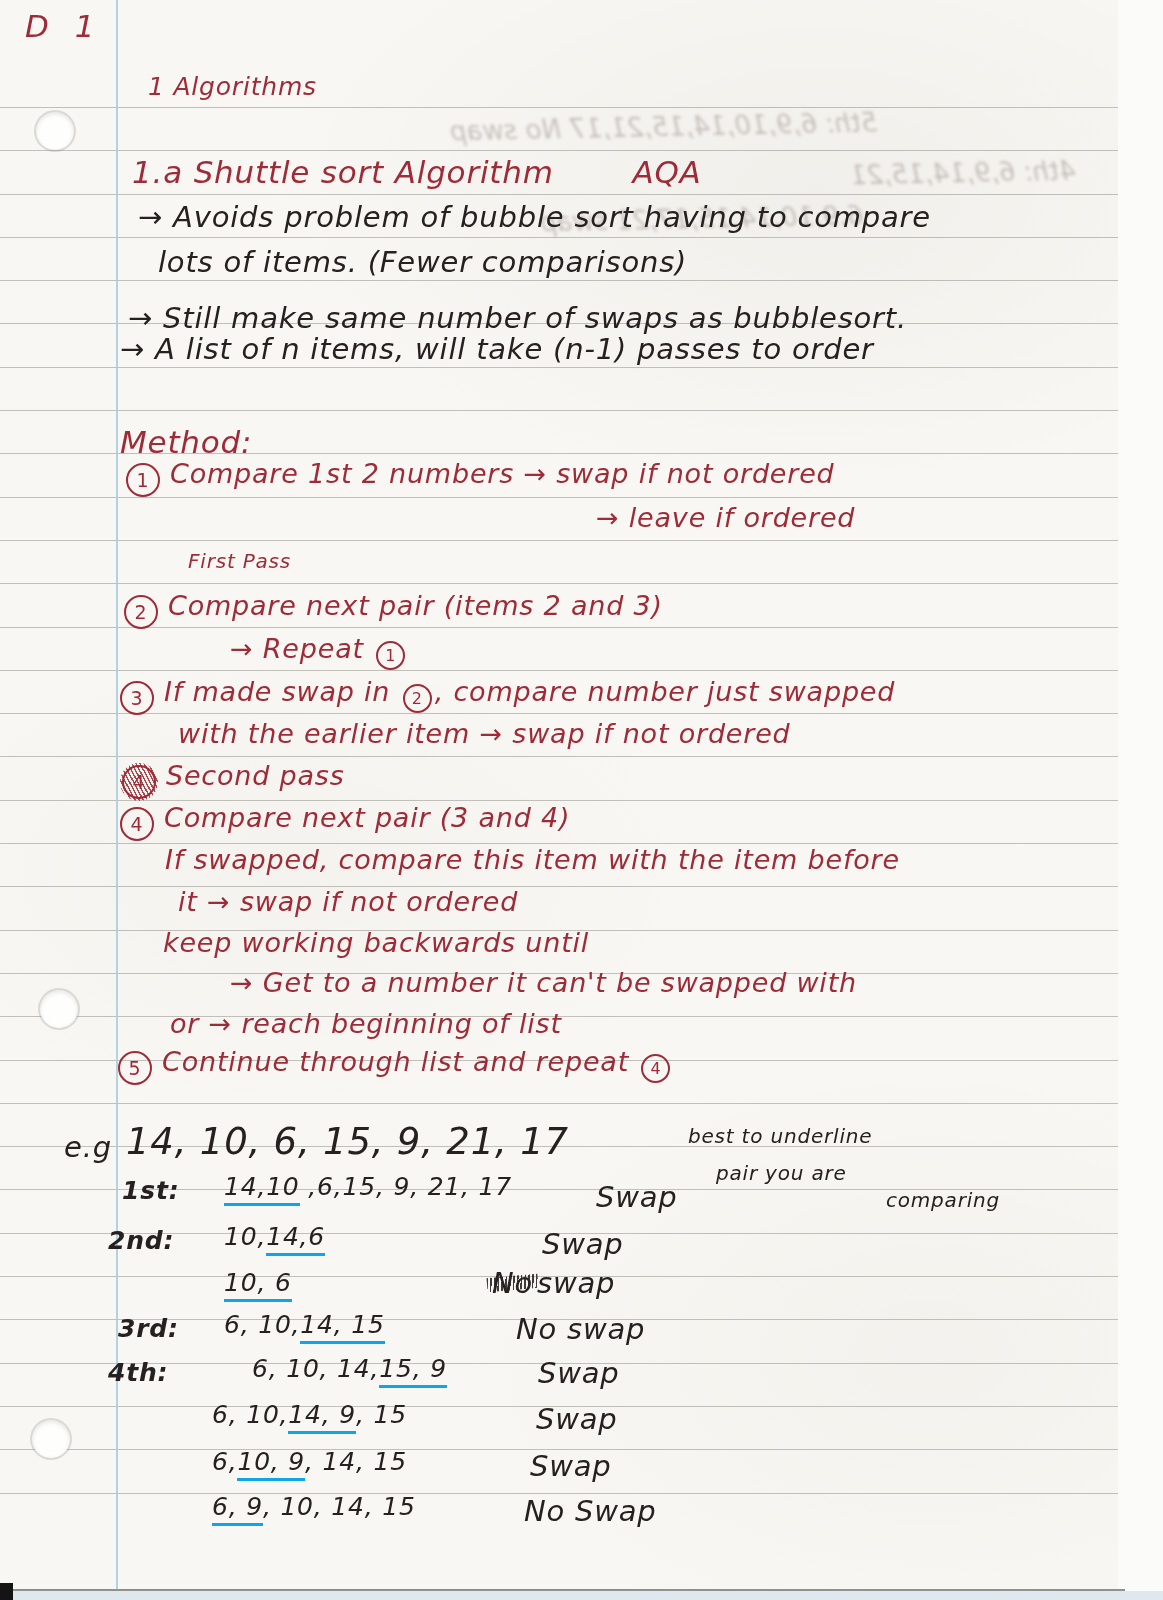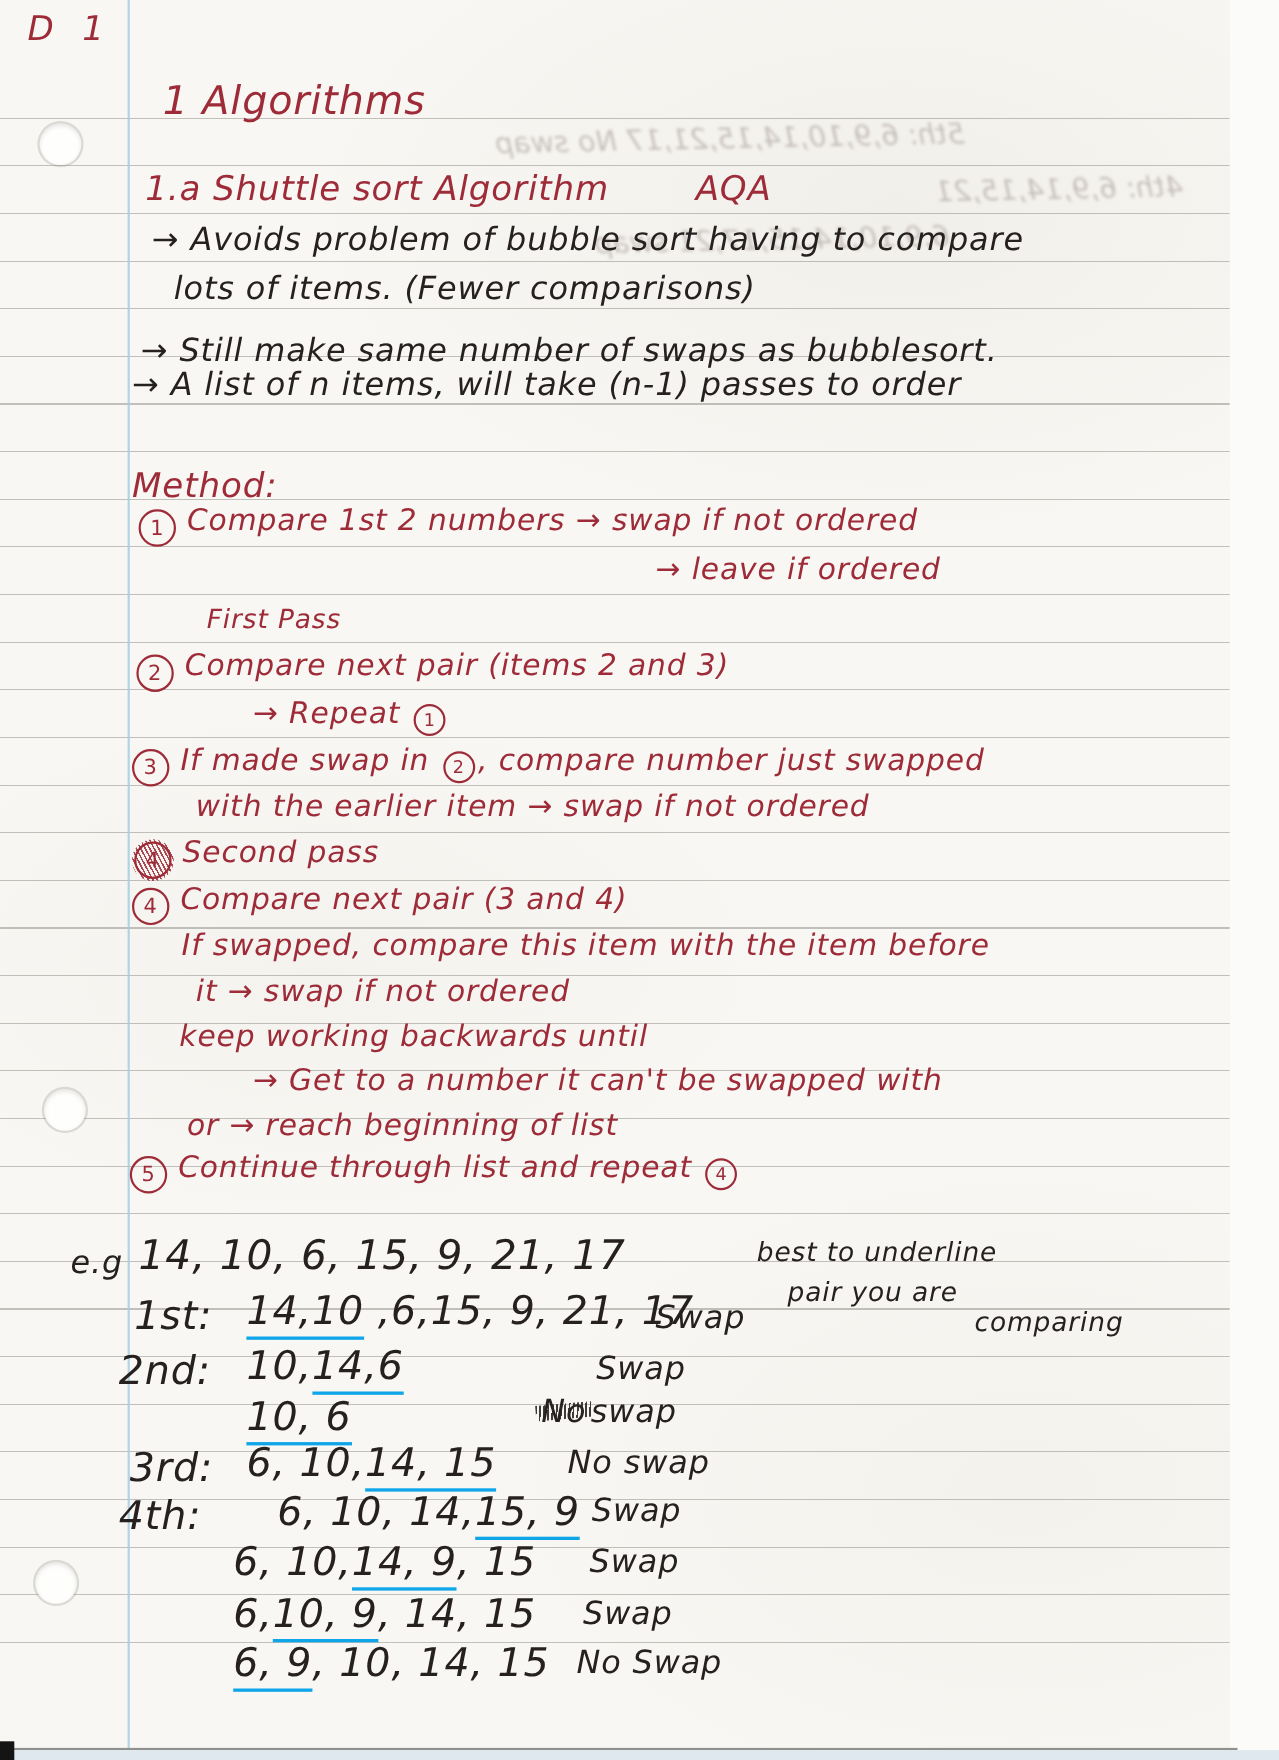--- a/index.html
+++ b/index.html
@@ -33,22 +33,22 @@
     box-shadow:0 0 0 2px rgba(150,148,142,.30), inset 0 2px 4px rgba(120,118,112,.18);
   }
   .bottom-line{position:absolute;left:0;top:1589px;width:1125px;height:2px;background:#90908c;}
   .bottom-strip{position:absolute;left:0;top:1591px;width:1163px;height:9px;background:#dee8ee;}
   .corner-mark{position:absolute;left:0;top:1583px;width:13px;height:17px;background:#141414;}
   .right-edge{position:absolute;left:1118px;top:0;width:45px;height:1592px;background:#fbfbf9;}
 
   .hw{position:absolute;white-space:nowrap;font-style:italic;letter-spacing:.8px;}
   .red{color:#9e2b38;}
   .black{color:#262120;}
-  .sz26{font-size:24px;} .sz27{font-size:27px;} .sz28{font-size:29px;}
-  .sz29{font-size:36px;} .sz31{font-size:31px;} .sz33{font-size:37px;}
+  .sz26{font-size:20px;} .sz27{font-size:27px;} .sz28{font-size:29px;}
+  .sz29{font-size:25px;} .sz31{font-size:31px;} .sz33{font-size:37px;}
 
   .circ{
     display:inline-flex;align-items:center;justify-content:center;
     width:30px;height:30px;border:2px solid currentColor;border-radius:50%;
     font-size:19px;font-style:normal;vertical-align:-4px;margin-right:10px;
     position:relative;flex:0 0 auto;
   }
   .circ-sm{
     display:inline-flex;align-items:center;justify-content:center;
     width:25px;height:25px;border:2px solid currentColor;border-radius:50%;
@@ -62,21 +62,21 @@
   .scrib{position:relative;display:inline-block;margin-right:4px;}
   .scrib::after{
     content:"";position:absolute;left:-5px;right:-5px;top:30%;height:14px;
     background:repeating-linear-gradient(98deg, #2a2625 0 1.6px, transparent 1.6px 3.8px);
     transform:rotate(-5deg);opacity:.9;
   }
   .ghost{
     position:absolute;color:#b7aeab;opacity:.75;filter:blur(1.4px);
     transform:scaleX(-1) rotate(1.2deg);font-style:italic;font-size:26px;white-space:nowrap;
   }
-  .row-label{position:absolute;}
+  .row-label{position:absolute;font-weight:bold;}
   .row-nums{position:absolute;}
   .row-result{position:absolute;}
 </style>
 </head>
 <body>
 
 <div class="paper"></div>
 <div class="rules"></div>
 <div class="margin-line"></div>
 <div class="hole" style="left:36px;top:112px;"></div>

